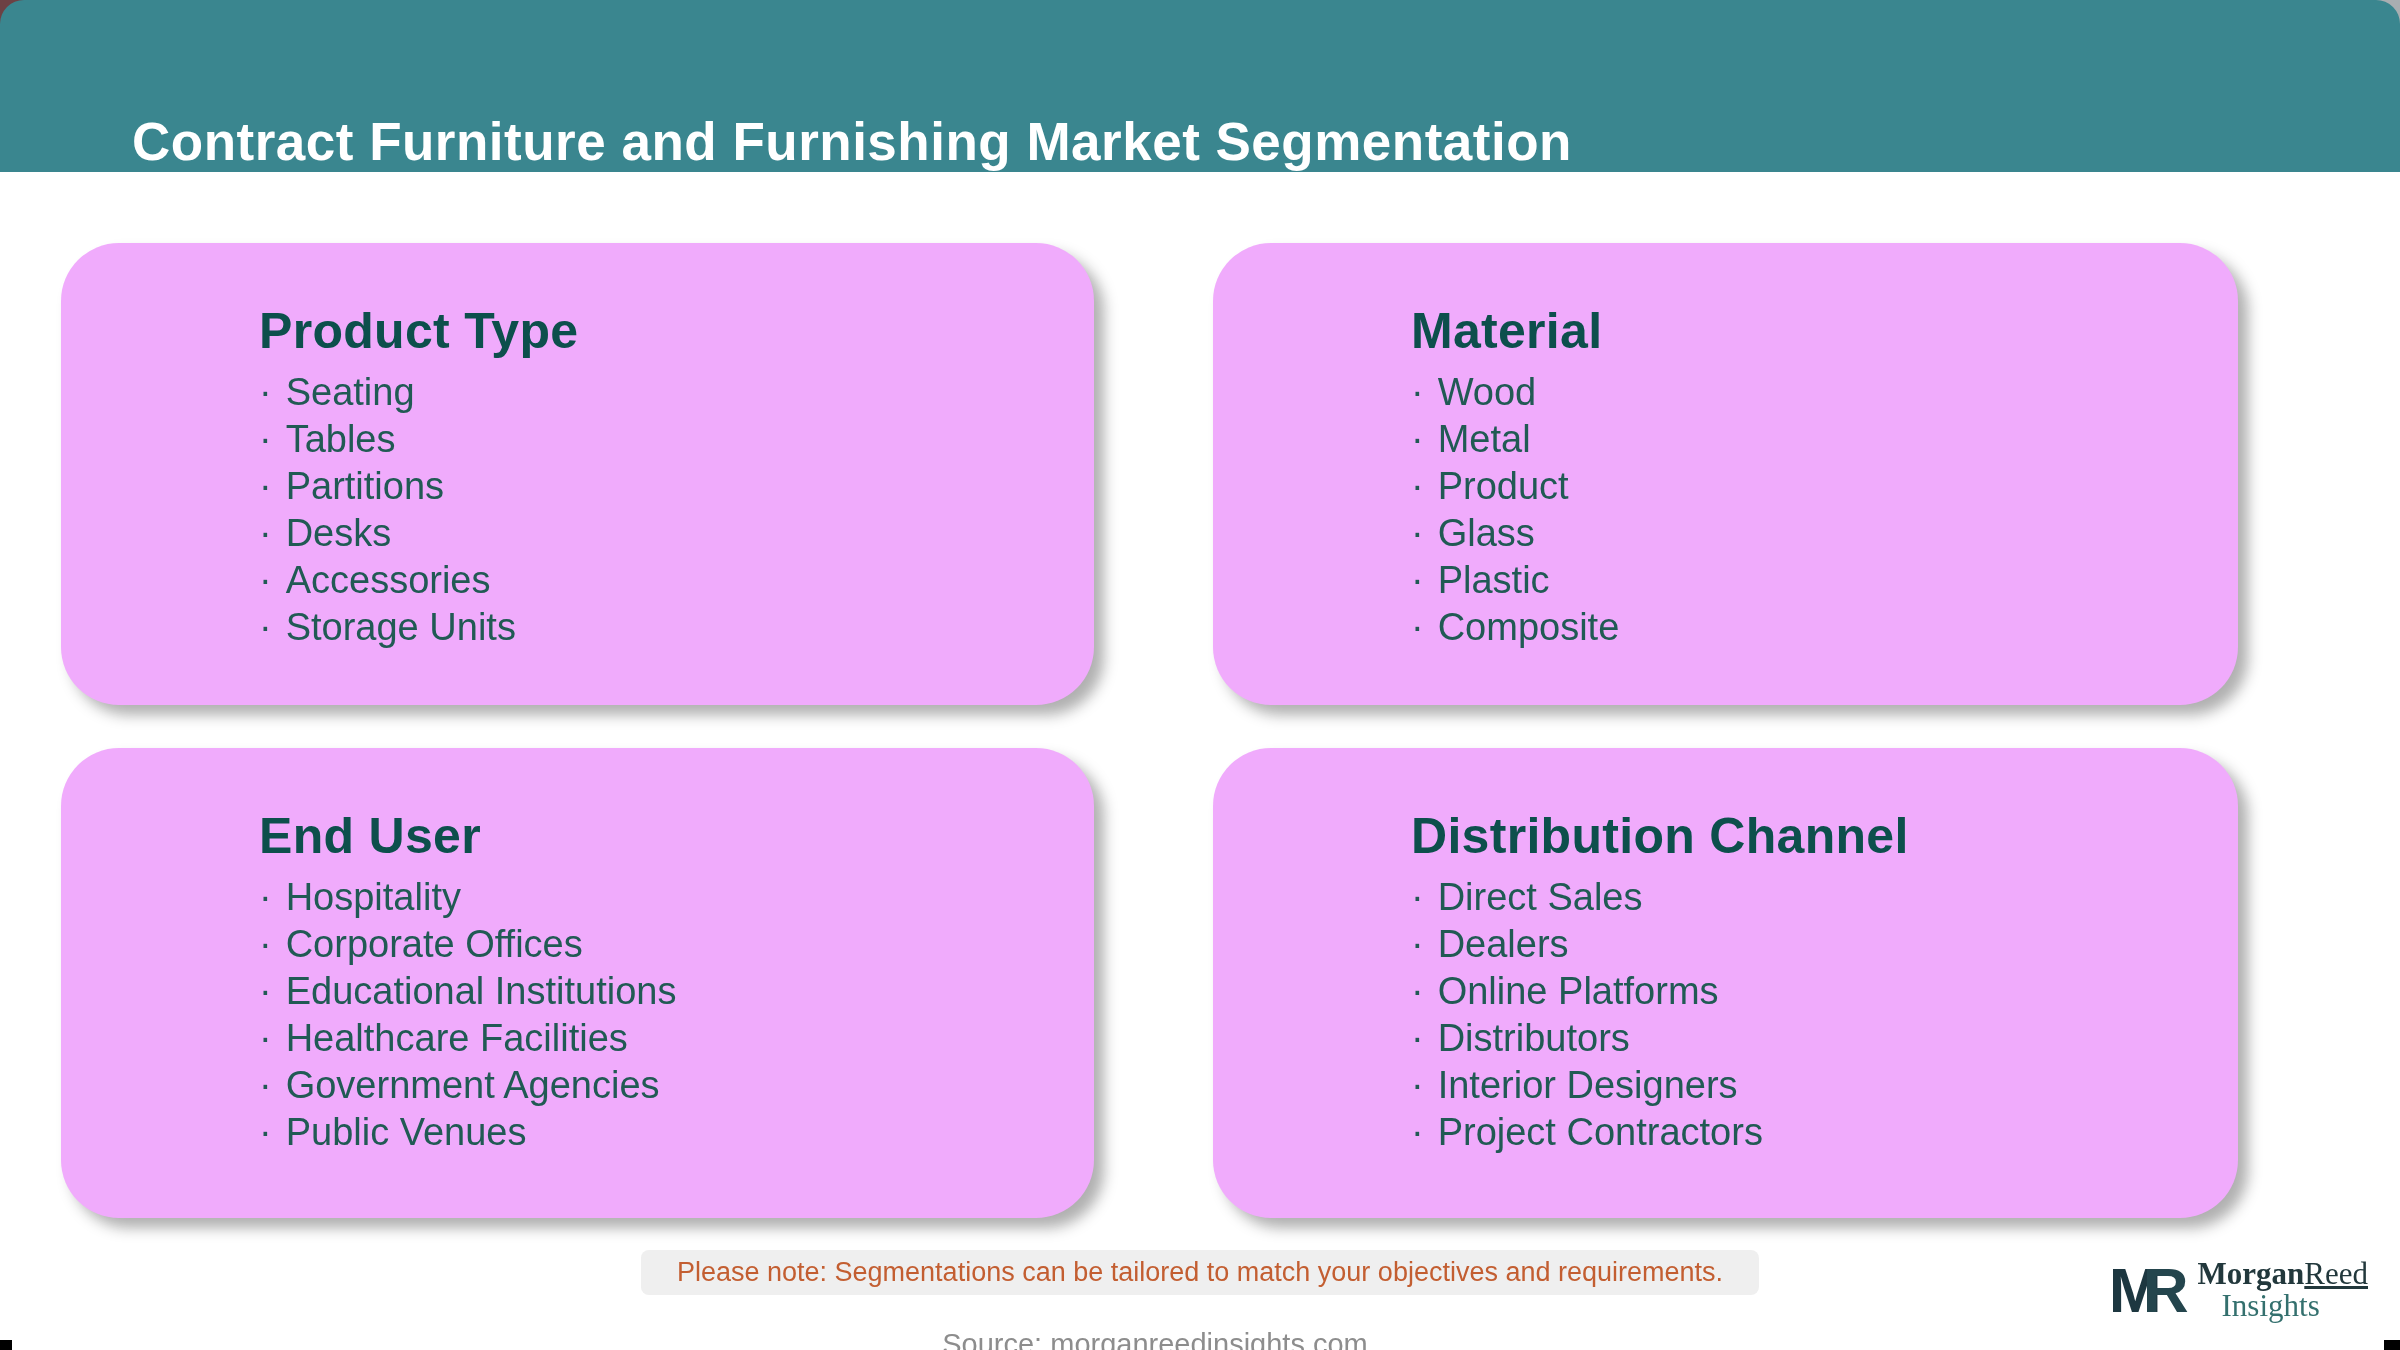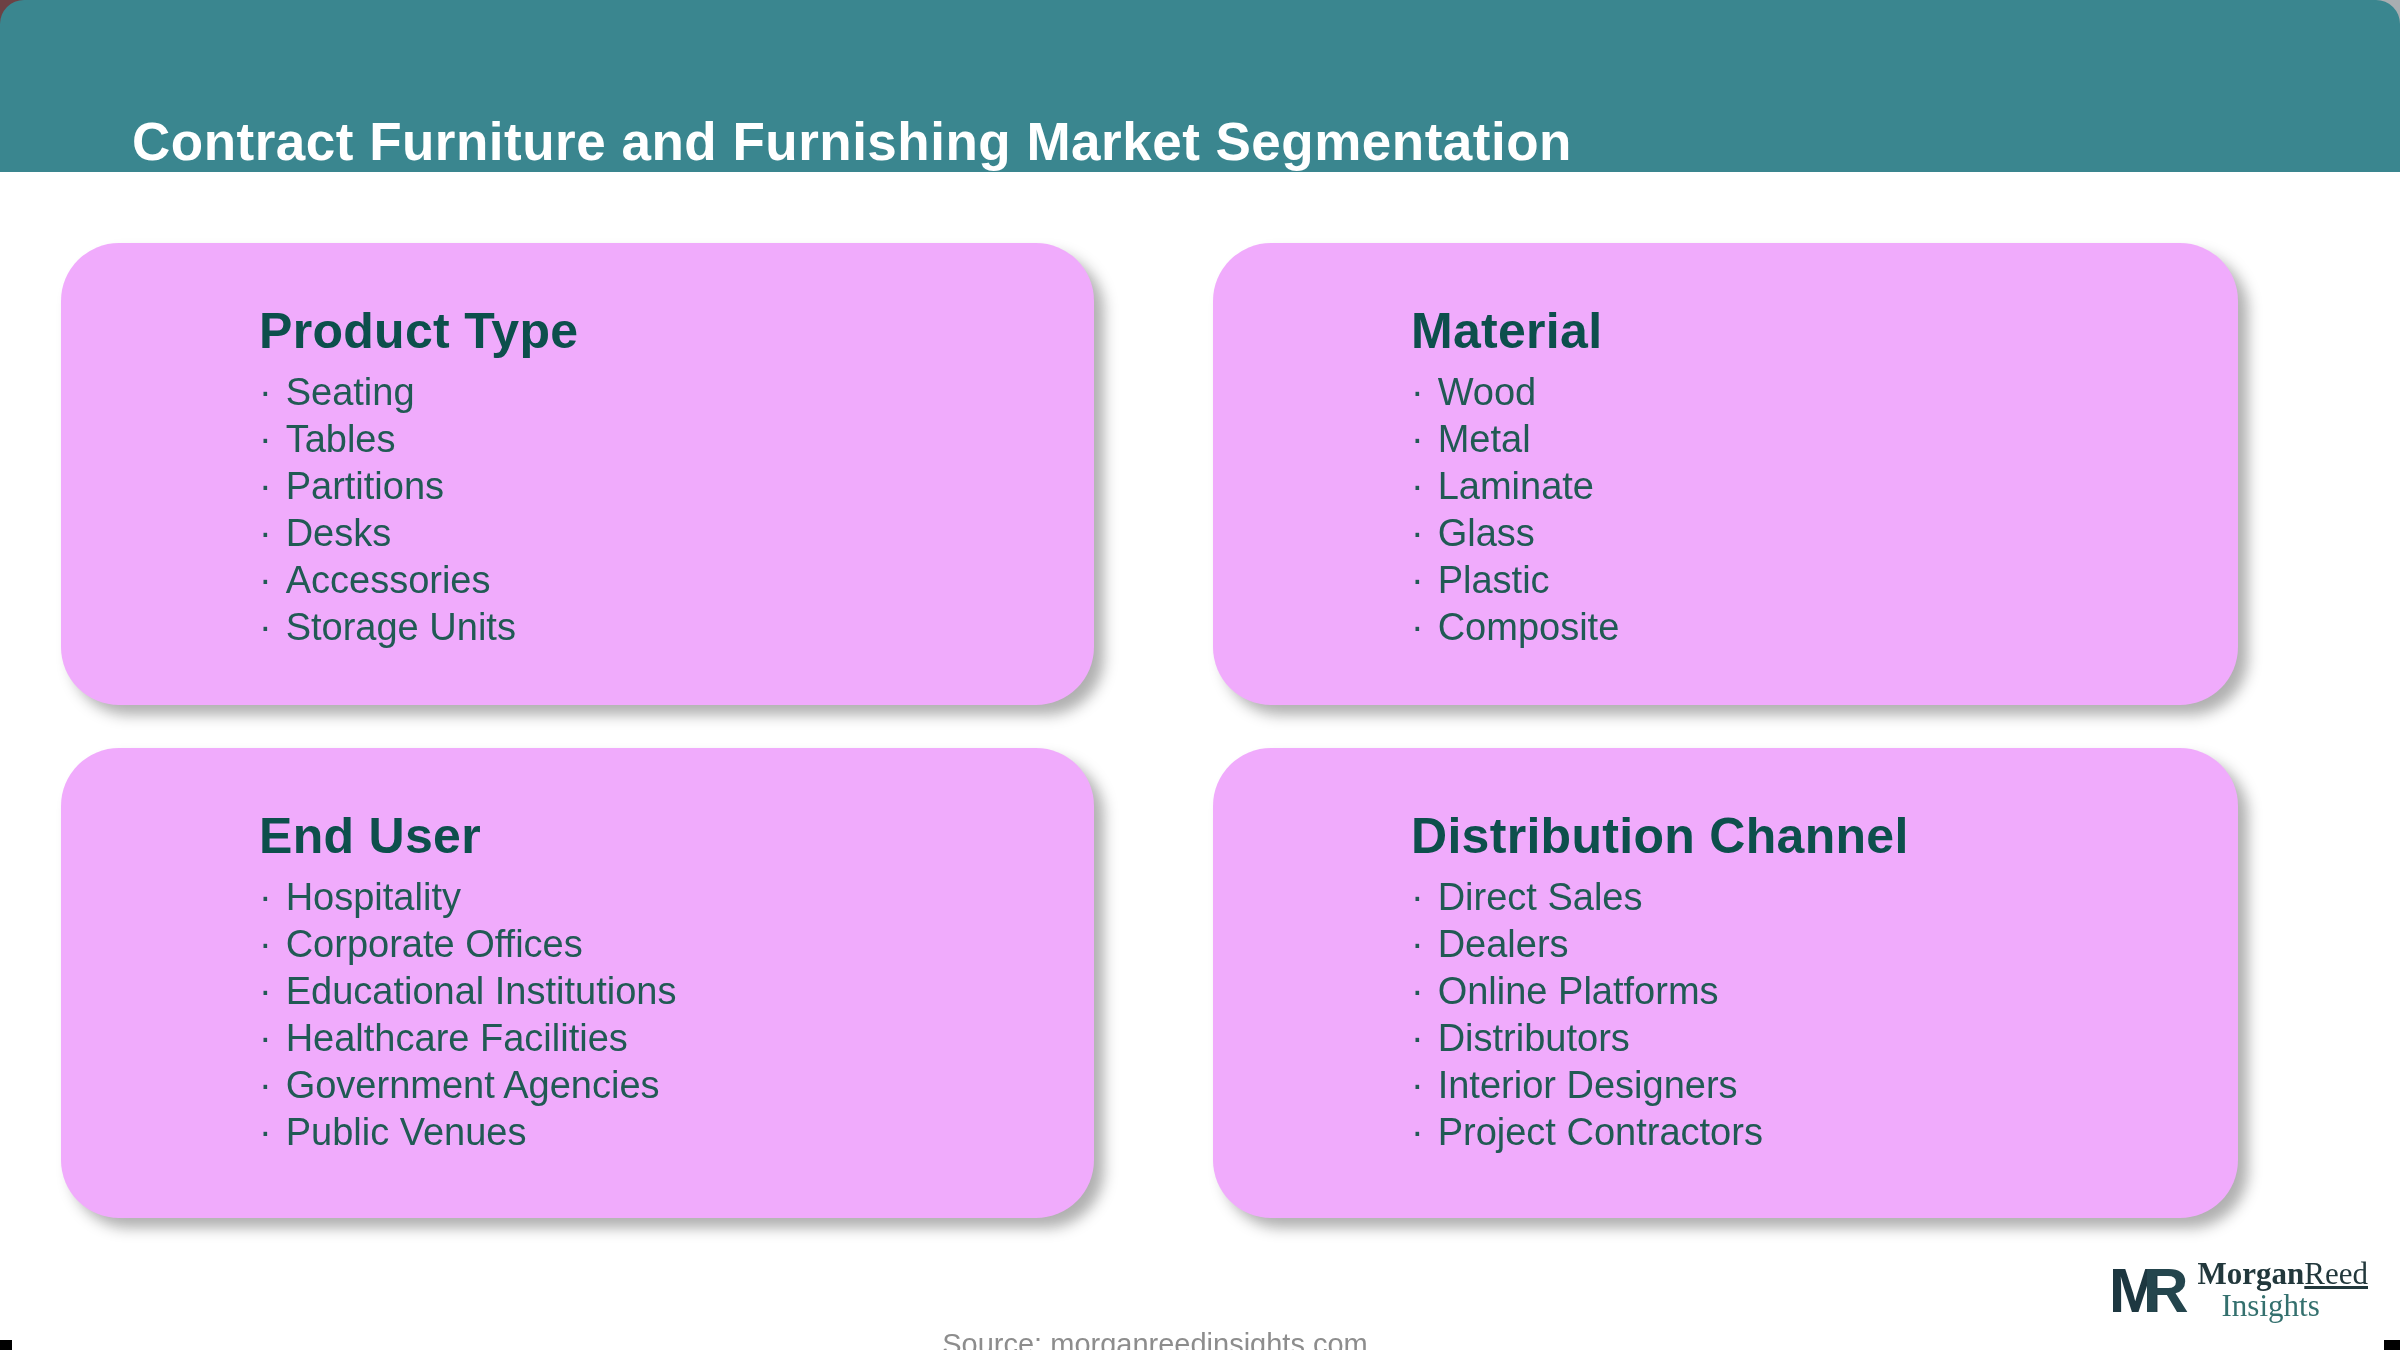--- a/index.html
+++ b/index.html
@@ -167,21 +167,21 @@
       <li>Accessories</li>
       <li>Storage Units</li>
     </ul>
   </div>
 
   <div class="card card-2">
     <div class="card-title">Material</div>
     <ul class="card-list">
       <li>Wood</li>
       <li>Metal</li>
-      <li>Laminate</li>
+      <li>Product</li>
       <li>Glass</li>
       <li>Plastic</li>
       <li>Composite</li>
     </ul>
   </div>
 
   <div class="card card-3">
     <div class="card-title">End User</div>
     <ul class="card-list">
       <li>Hospitality</li>
@@ -198,20 +198,21 @@
     <ul class="card-list">
       <li>Direct Sales</li>
       <li>Dealers</li>
       <li>Online Platforms</li>
       <li>Distributors</li>
       <li>Interior Designers</li>
       <li>Project Contractors</li>
     </ul>
   </div>
 
+  <div class="note-bar">Please note: Segmentations can be tailored to match your objectives and requirements.</div>
   <div class="source-line">Source: morganreedinsights.com</div>
 
   <div class="logo">
     <svg class="logo-mark" viewBox="0 0 100 80" xmlns="http://www.w3.org/2000/svg">
       <text x="-2" y="68" font-family="Liberation Sans, sans-serif" font-weight="bold" font-size="82" fill="#1d3740">M</text>
       <text x="42" y="68" font-family="Liberation Sans, sans-serif" font-weight="bold" font-size="82" fill="#24454d">R</text>
     </svg>
     <div class="logo-text">
       <div class="logo-text-line1"><span class="logo-name-primary">Morgan</span><span class="logo-name-secondary">Reed</span></div>
       <div class="logo-text-line2">Insights</div>

